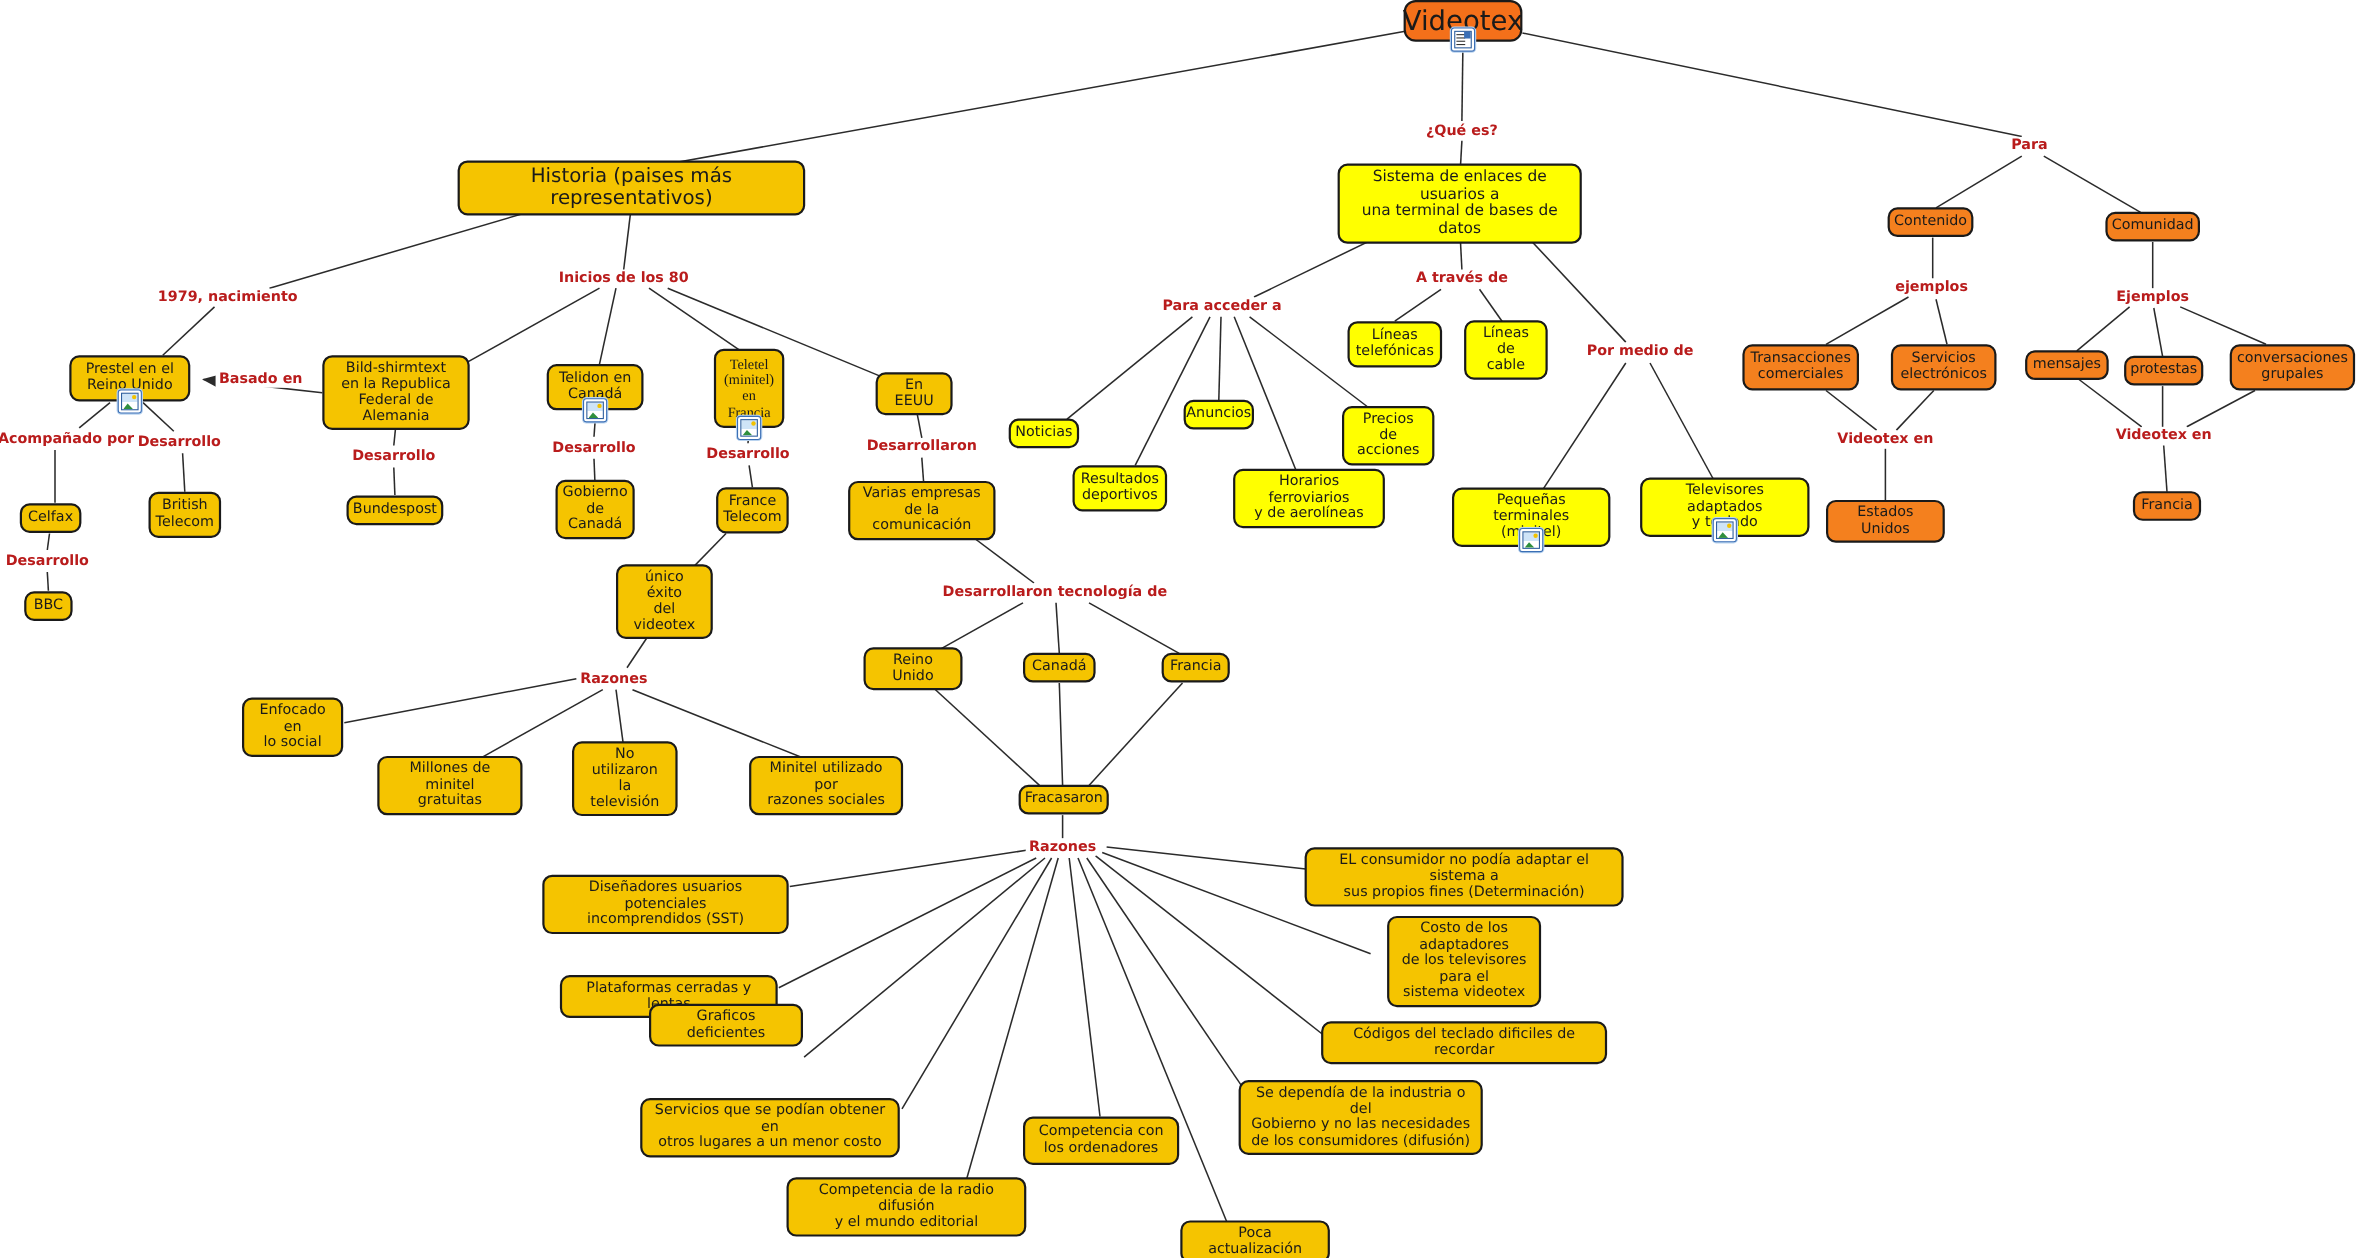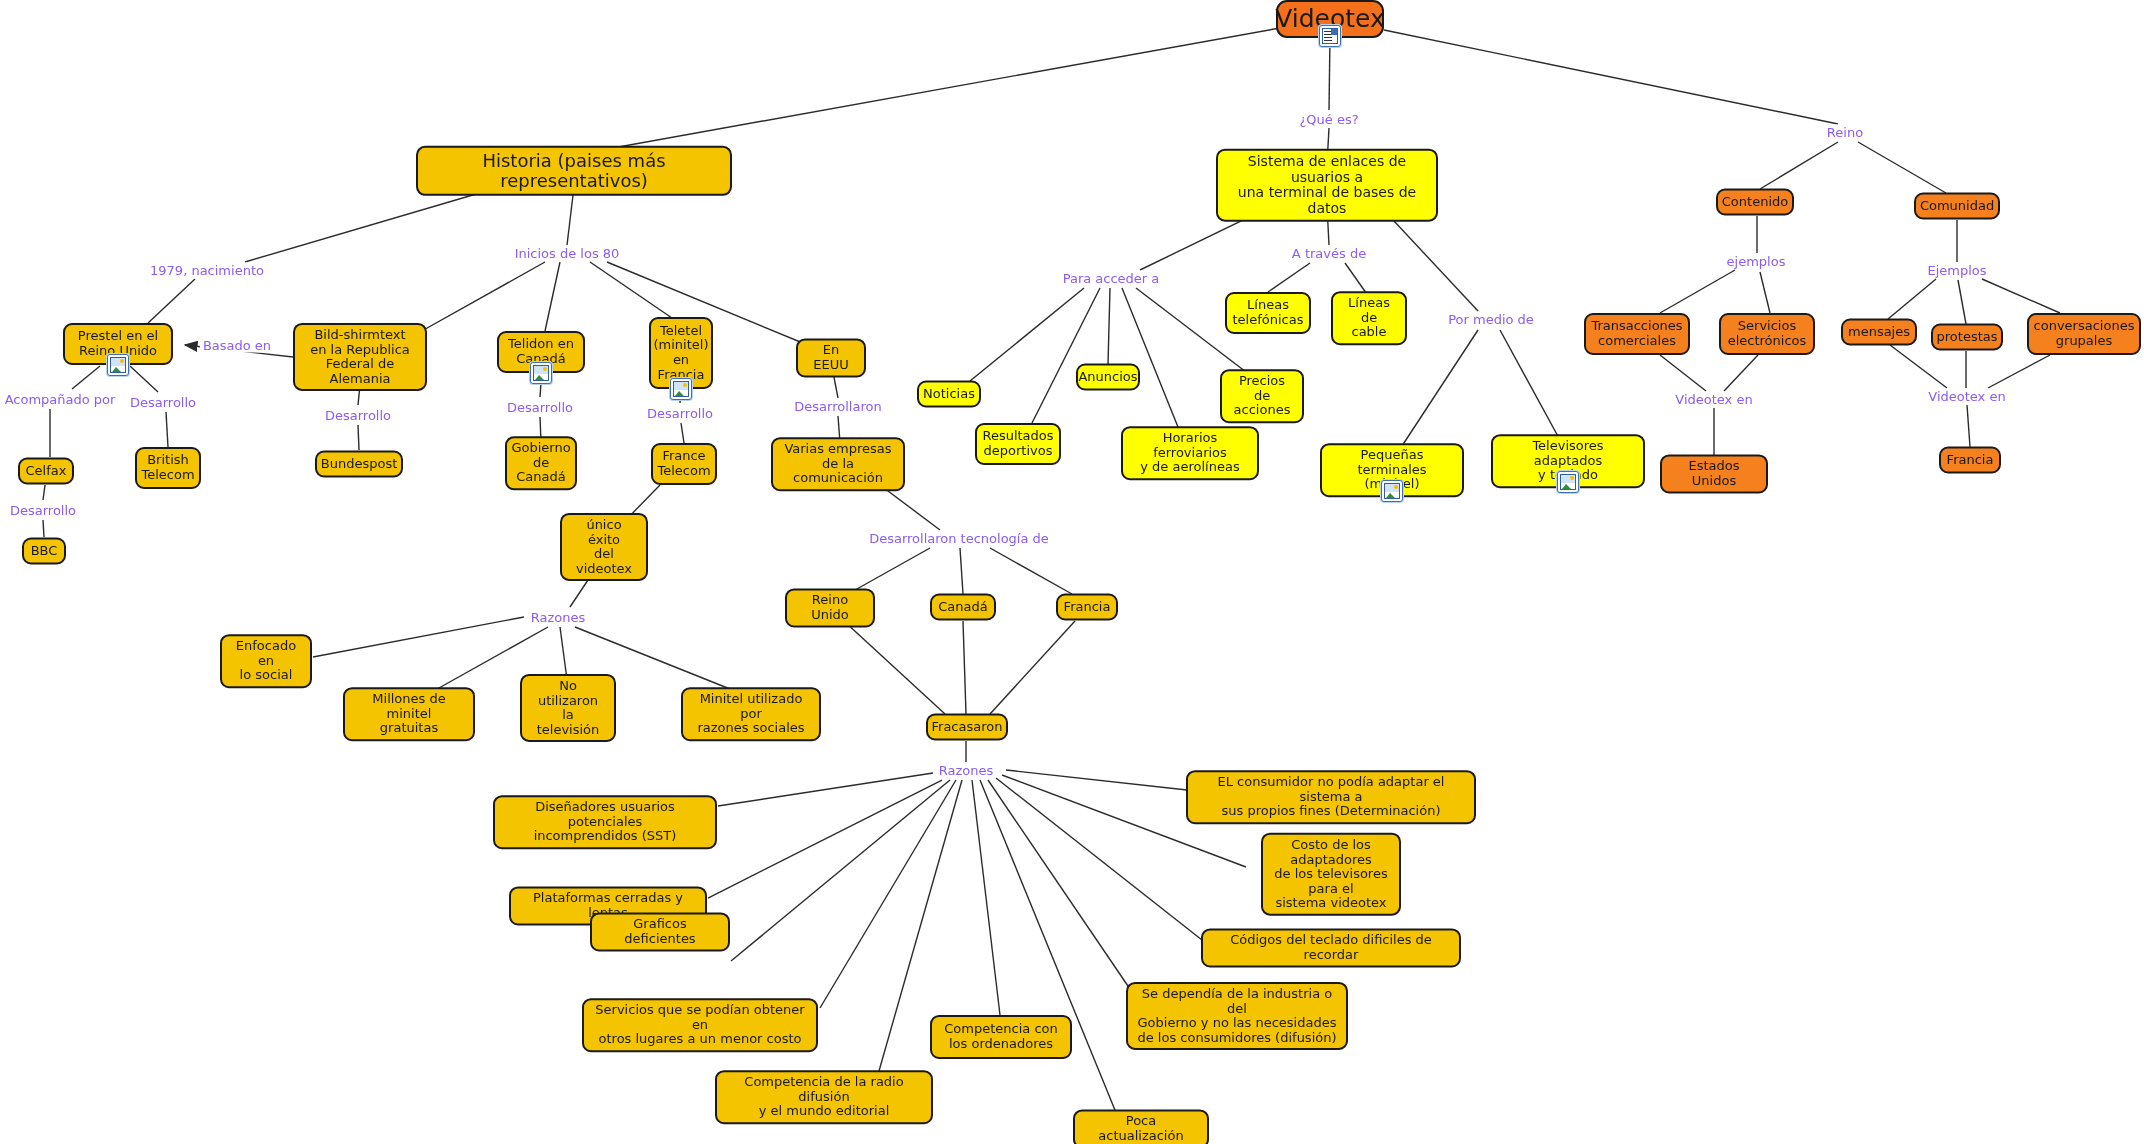--- a/index.html
+++ b/index.html
@@ -22,25 +22,26 @@
     transform:translate(-50%,-50%);
     user-select:none;
   }
   .n-amber{background:#f5c400;}
   .n-yellow{background:#ffff00;}
   .n-orange{background:#f4801e;}
   .n-root{background:#f4701a;border-width:2px;border-radius:11px;font-size:25px;}
   .linklabel{
     position:absolute;
     transform:translate(-50%,-50%);
-    color:#8b5cf6;
+    color:#b91c1c;
     background:#ffffff;
     padding:0 3px;
     white-space:nowrap;
     user-select:none;
+    font-weight:bold;
   }
   .picicon{
     position:absolute;
     width:20px;height:20px;
     transform:translate(-50%,-50%);
     border:1px solid #3b6fb5;
     border-radius:3px;
     background:#ffffff;
     box-shadow:0 0 0 1px #b9d3ef;
     overflow:hidden;
@@ -187,21 +188,21 @@
 en la Republica
 Federal de Alemania</div>
       <div class="node n-amber" style="left: 359px; top: 464px; width: 88px; min-height: 27px; font-size: 13px; background: rgb(245, 196, 0);">Bundespost</div>
       <div class="node n-amber" style="left: 541px; top: 352px; width: 88px; min-height: 42px; font-size: 13px; background: rgb(245, 196, 0);">Telidon en
 Canadá</div>
       <div class="picicon" style="left: 541px; top: 373px;">
         <i></i>
       </div>
       <div class="node n-amber" style="left: 541px; top: 463px; width: 72px; min-height: 42px; font-size: 13px; background: rgb(245, 196, 0);">Gobierno de
 Canadá</div>
-      <div class="node n-amber" style="left: 681px; top: 353px; width: 64px; min-height: 72px; font-size: 13px; background: rgb(245, 196, 0);">Teletel
+      <div class="node n-amber" style="left: 681px; top: 353px; width: 64px; min-height: 72px; font-size: 13px; background: rgb(245, 196, 0); font-family: Liberation Serif, serif;">Teletel
 (minitel)
 en
 Francia</div>
       <div class="picicon" style="left: 681px; top: 389px;">
         <i></i>
       </div>
       <div class="node n-amber" style="left: 684px; top: 464px; width: 66px; min-height: 42px; font-size: 13px; background: rgb(245, 196, 0);">France
 Telecom</div>
       <div class="node n-amber" style="left: 604px; top: 547px; width: 88px; min-height: 42px; font-size: 13px; background: rgb(245, 196, 0);">único éxito
 del videotex</div>
@@ -272,21 +273,21 @@
 electrónicos</div>
       <div class="node n-orange" style="left: 1879px; top: 332px; width: 76px; min-height: 27px; font-size: 13px; background: rgb(244, 128, 30);">mensajes</div>
       <div class="node n-orange" style="left: 1967px; top: 337px; width: 72px; min-height: 27px; font-size: 13px; background: rgb(244, 128, 30);">protestas</div>
       <div class="node n-orange" style="left: 2084px; top: 334px; width: 114px; min-height: 42px; font-size: 13px; background: rgb(244, 128, 30);">conversaciones
 grupales</div>
       <div class="node n-orange" style="left: 1714px; top: 474px; width: 108px; min-height: 27px; font-size: 13px; background: rgb(244, 128, 30);">Estados Unidos</div>
       <div class="node n-orange" style="left: 1970px; top: 460px; width: 62px; min-height: 27px; font-size: 13px; background: rgb(244, 128, 30);">Francia</div>
     </div>
   <div id="label-layer">
       <div class="linklabel" style="left: 1329px; top: 119px; font-size: 13px;">¿Qué es?</div>
-      <div class="linklabel" style="left: 1845px; top: 132px; font-size: 13px;">Reino</div>
+      <div class="linklabel" style="left: 1845px; top: 132px; font-size: 13px;">Para</div>
       <div class="linklabel" style="left: 207px; top: 270px; font-size: 13px;">1979, nacimiento</div>
       <div class="linklabel" style="left: 567px; top: 253px; font-size: 13px;">Inicios de los 80</div>
       <div class="linklabel" style="left: 237px; top: 345px; font-size: 13px;">Basado en</div>
       <div class="linklabel" style="left: 60px; top: 399px; font-size: 13px;">Acompañado por</div>
       <div class="linklabel" style="left: 163px; top: 402px; font-size: 13px;">Desarrollo</div>
       <div class="linklabel" style="left: 43px; top: 510px; font-size: 13px;">Desarrollo</div>
       <div class="linklabel" style="left: 358px; top: 415px; font-size: 13px;">Desarrollo</div>
       <div class="linklabel" style="left: 540px; top: 407px; font-size: 13px;">Desarrollo</div>
       <div class="linklabel" style="left: 680px; top: 413px; font-size: 13px;">Desarrollo</div>
       <div class="linklabel" style="left: 558px; top: 617px; font-size: 13px;">Razones</div>

